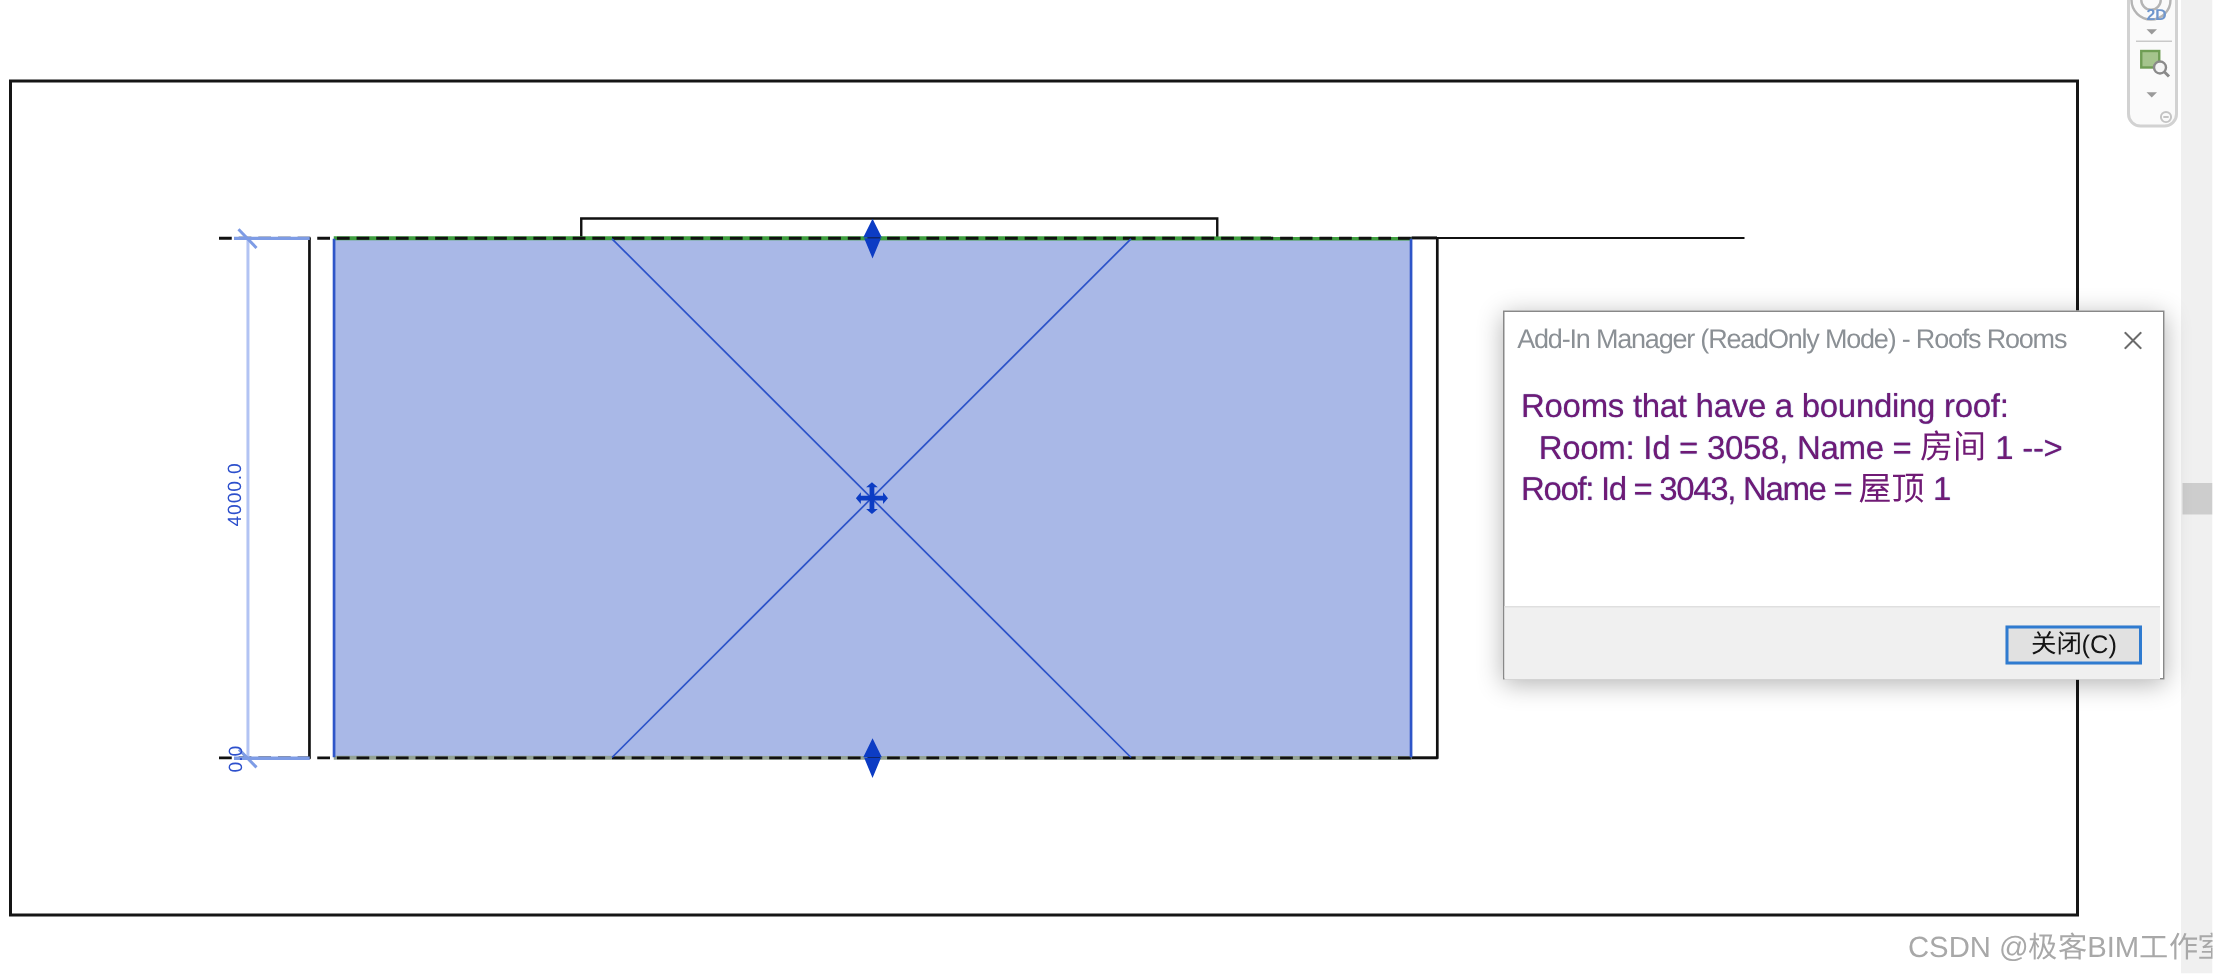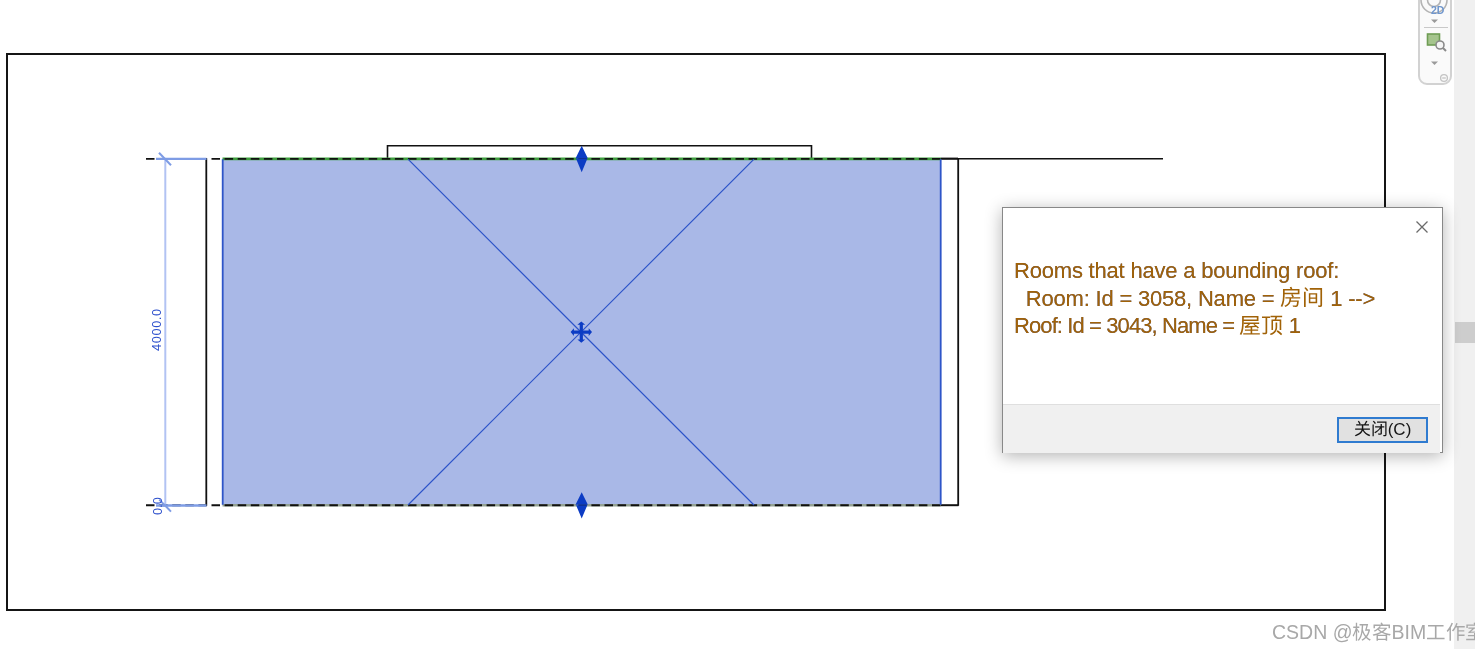--- a/index.html
+++ b/index.html
@@ -81,26 +81,27 @@
 
   <line x1="159.3" y1="499.6" x2="171" y2="511.6" stroke="#7e9ce5" stroke-width="2"></line>
 
   <text transform="translate(160.5,351) rotate(-90)" font-size="12.8" letter-spacing="0.6" fill="#2d50cc" font-family="Liberation Sans">4000.0</text>
 
   <text transform="translate(161.5,515) rotate(-90)" font-size="12.8" fill="#2d50cc" font-family="Liberation Sans">0.0</text>
 </svg>
 
 <div class="abs" style="left:1002px;top:207px;width:439px;height:244px;background:#ffffff;border:1px solid #888888;box-shadow:0 3px 16px rgba(0,0,0,0.30);">
 
+  <div class="abs" style="left:8.5px;top:8px;font-size:18px;color:#8b9095;letter-spacing:-0.8px;white-space:nowrap;">Add-In Manager (ReadOnly Mode) - Roofs Rooms</div>
 
   <svg class="abs" style="left:413px;top:13px;width:12px;height:12px;" viewBox="0 0 12 12">
     <path d="M0.5 0.5 L11.5 11.5 M11.5 0.5 L0.5 11.5" stroke="#6b6b6b" stroke-width="1.3" fill="none"></path>
   </svg>
 
-  <div class="abs" style="left:11px;top:49px;font-size:22px;line-height:27.6px;color:#a16207;letter-spacing:-0.2px;text-shadow:0 0 0.6px rgba(24,52,159,0.75);white-space:nowrap;">
+  <div class="abs" style="left:11px;top:49px;font-size:22px;line-height:27.6px;color:#701a75;letter-spacing:-0.2px;text-shadow:0 0 0.6px rgba(24,52,159,0.75);white-space:nowrap;">
     Rooms that have a bounding roof:<br>
     &nbsp;&nbsp;Room: Id = 3058, Name = <svg class="cjk" viewBox="0 -880 1000 1000">
         <path transform="scale(1,-1)" d="M504 479C525 446 551 400 564 371H244V309H434C418 154 376 39 198 -22C213 -35 233 -61 241 -78C378 -28 445 53 479 159H777C767 57 756 13 739 -2C731 -9 721 -10 702 -10C682 -10 626 -9 571 -4C582 -22 590 -48 592 -67C648 -70 703 -71 731 -69C762 -67 782 -62 800 -45C827 -20 841 41 854 189C855 199 856 219 856 219H494C500 247 504 278 508 309H919V371H576L633 394C620 423 592 468 568 502ZM443 820C455 796 467 767 477 740H136V502C136 345 127 118 32 -42C52 -49 85 -66 100 -78C197 89 212 336 212 502V506H885V740H560C549 771 532 809 516 841ZM212 676H810V570H212Z"></path>
       </svg><svg class="cjk" viewBox="0 -880 1000 1000">
         <path transform="scale(1,-1)" d="M91 615V-80H168V615ZM106 791C152 747 204 684 227 644L289 684C265 726 211 785 164 827ZM379 295H619V160H379ZM379 491H619V358H379ZM311 554V98H690V554ZM352 784V713H836V11C836 -2 832 -6 819 -7C806 -7 765 -8 723 -6C733 -25 743 -57 747 -75C808 -75 851 -75 878 -63C904 -50 913 -31 913 11V784Z"></path>
       </svg> 1 --&gt;<br>
     <span style="letter-spacing:-0.9px;">Roof: Id = 3043, Name = <svg class="cjk" viewBox="0 -880 1000 1000">
           <path transform="scale(1,-1)" d="M216 726H810V627H216ZM141 789V510C141 347 132 120 34 -42C53 -49 87 -67 101 -80C202 88 216 337 216 510V564H885V789ZM283 244C304 252 335 256 528 269V181H268V119H528V10H192V-51H947V10H601V119H870V181H601V274L786 285C812 262 834 239 850 220L909 260C865 310 777 382 705 431H917V493H222V431H414C373 389 332 354 316 343C295 326 277 316 260 313C268 294 279 260 283 244ZM649 398C673 381 698 361 723 341L389 323C431 355 472 392 509 431H702Z"></path>
         </svg><svg class="cjk" viewBox="0 -880 1000 1000">
           <path transform="scale(1,-1)" d="M662 496V295C662 191 645 58 398 -21C413 -37 435 -63 444 -80C695 15 736 168 736 294V496ZM707 90C779 39 869 -34 912 -82L963 -25C918 22 827 92 755 139ZM476 628V155H547V557H848V157H921V628H692L730 729H961V796H435V729H648C641 696 631 659 621 628ZM45 769V698H207V51C207 35 202 31 185 30C169 29 115 29 54 31C66 10 78 -24 82 -44C162 -45 211 -42 240 -29C271 -17 282 5 282 51V698H416V769Z"></path>

